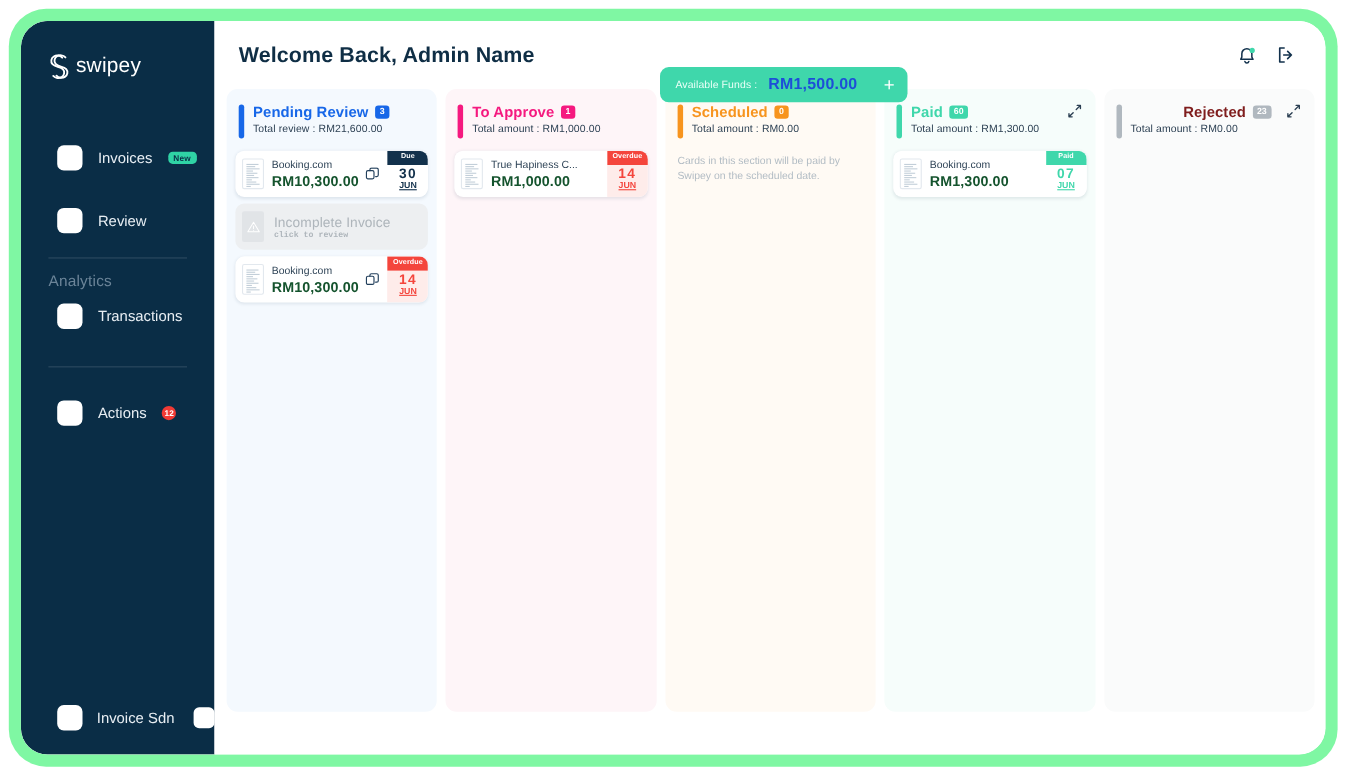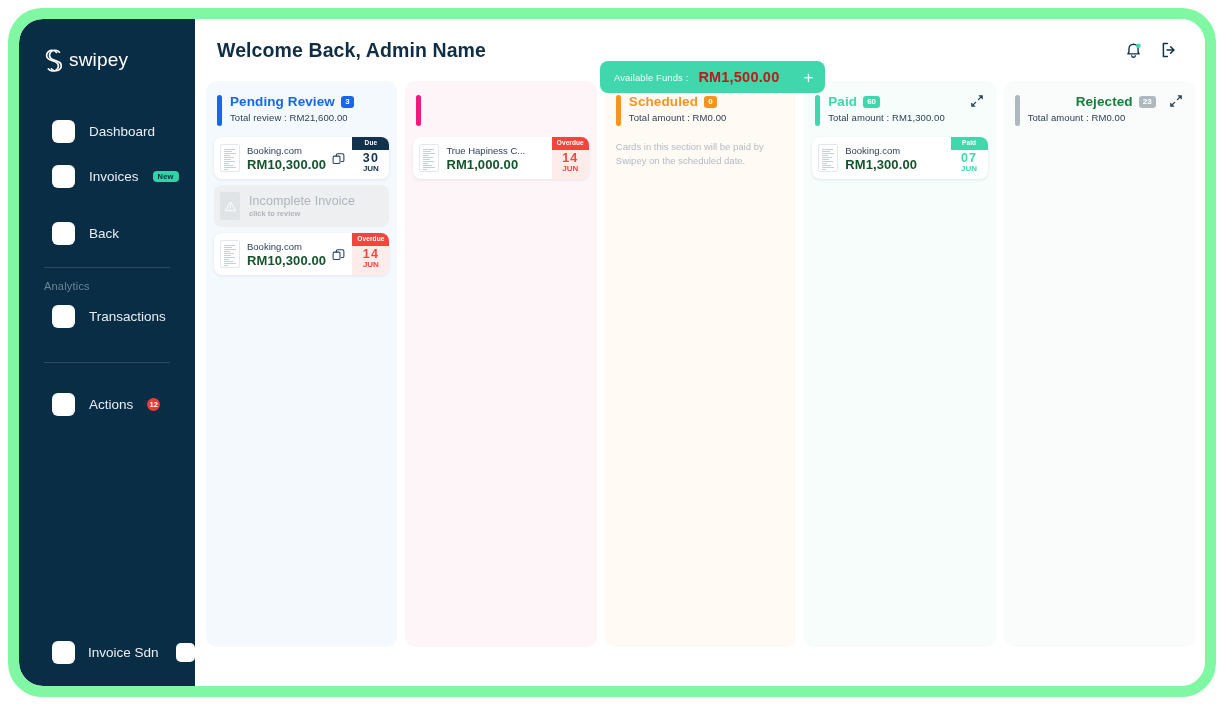--- a/index.html
+++ b/index.html
@@ -93,21 +93,21 @@
     align-items: center; justify-content: center;
     line-height: 1;
   }
   .divider {
     height: 1px;
     background: rgba(255,255,255,0.14);
     margin: 17px 25px 0 25px;
   }
   .section-label {
     color: #6b8498;
-    font-size: 11px;
+    font-size: 14px;
     padding: 12px 0 8px 25px;
     letter-spacing: .2px;
   }
   .footer-org {
     position: absolute;
     left: 0; bottom: 22px;
     width: 100%;
     display: flex; align-items: center;
     gap: 13px;
     padding: 0 0 0 33px;
@@ -163,21 +163,21 @@
     gap: 10px;
     z-index: 8;
     cursor: pointer;
   }
   #funds-label {
     color: #eafff7;
     font-size: 9.5px;
     letter-spacing: .1px;
   }
   #funds-value {
-    color: #b91c1c;
+    color: #1d4ed8;
     font-size: 14.5px;
     font-weight: 700;
     letter-spacing: .2px;
   }
   #funds-add {
     color: #ffffff;
     font-size: 17px;
     line-height: 1;
     font-weight: 300;
     margin-left: 14px;
@@ -336,20 +336,21 @@
     font-weight: 700;
     letter-spacing: 1.2px;
     margin-top: 2px;
     line-height: 1;
   }
   .date-chip .mm {
     font-size: 8px;
     font-weight: 700;
     margin-top: 1px;
     line-height: 1;
+    text-decoration: underline;
   }
 
   
   .incomplete-card {
     background: #edeff1;
     border-radius: 8px;
     height: 42px;
     display: flex;
     align-items: center;
     padding: 0 0 0 6px;
@@ -366,20 +367,21 @@
   .incomplete-title {
     font-size: 12.5px;
     color: #aeb5bb;
     letter-spacing: .1px;
   }
   .incomplete-sub {
     font-size: 7.5px;
     color: #aeb5bb;
     margin-top: 1px;
     font-weight: 700;
+    font-family: Liberation Mono, monospace;
   }
 </style>
 </head>
 <body>
 
 <div id="app-frame">
 <div id="app-shell">
 
   <aside id="sidebar">
 
@@ -388,41 +390,37 @@
         <svg width="22" height="24" viewBox="0 0 22 24" fill="none">
           <path d="M16.5 4.2C14.6 2.1 11.2 1.6 8.8 3.1 6.3 4.7 5.8 8 7.6 10.1c1.2 1.4 3 1.9 4.8 2.4 1.8.5 3.6 1 4.8 2.4 1.8 2.1 1.3 5.4-1.2 7-2.4 1.5-5.8 1-7.7-1.1" stroke="#ffffff" stroke-width="1.7" stroke-linecap="round" fill="none"></path>
           <path d="M13.6 2.4C11.7.3 8.3-.2 5.9 1.3 3.4 2.9 2.9 6.2 4.7 8.3c1.2 1.4 3 1.9 4.8 2.4 1.8.5 3.6 1 4.8 2.4 1.8 2.1 1.3 5.4-1.2 7-2.4 1.5-5.8 1-7.7-1.1" stroke="#ffffff" stroke-width="1.7" stroke-linecap="round" fill="none" transform="translate(0,2)"></path>
         </svg>
       </span>
       <span class="brand-name">swipey</span>
     </div>
 
     <nav class="nav">
 
-      <div class="nav-item">
-        <span class="nav-icon"></span>
-        <span class="nav-label">Dashboard</span>
-      </div>
 
       <div class="nav-spacer-1"></div>
 
       <div class="nav-item">
         <span class="nav-icon"></span>
         <span class="nav-label">Invoices</span>
         <span class="pill-new">New</span>
       </div>
 
       <div class="nav-spacer-1"></div>
 
 
       <div class="nav-spacer-1"></div>
 
       <div class="nav-item">
         <span class="nav-icon"></span>
-        <span class="nav-label">Back</span>
+        <span class="nav-label">Review</span>
       </div>
 
       <div class="divider"></div>
 
       <div class="section-label">Analytics</div>
 
       <div class="nav-item">
         <span class="nav-icon"></span>
         <span class="nav-label">Transactions</span>
       </div>
@@ -557,20 +555,27 @@
                   <div class="tag" style="background: rgb(244, 69, 60);">Overdue</div>
                   <div class="dd" style="color: rgb(244, 69, 60);">14</div>
                   <div class="mm" style="color: rgb(244, 69, 60);">JUN</div>
                 </div>
               </div>
             </div>
           </div>
           <div class="column" style="background: rgb(254, 245, 248);">
             <div class="col-head">
               <span class="col-bar" style="background: rgb(245, 25, 127);"></span>
+              <div class="col-titles">
+                <div class="col-title-row">
+                  <span class="col-title" style="color: rgb(245, 25, 127);">To Approve</span>
+                  <span class="col-badge" style="background: rgb(245, 25, 127);">1</span>
+                </div>
+                <div class="col-total">Total amount : RM1,000.00</div>
+              </div>
             </div>
             <div class="col-list">
               <div class="bill-card">
                 <span class="doc-thumb">
                   <i style="top: 4px; width: 11px;"></i>
                   <i style="top: 6px; width: 8px;"></i>
                   <i style="top: 8px; width: 12px;"></i>
                   <i style="top: 10px; width: 6px;"></i>
                   <i style="top: 12px; width: 10px;"></i>
                   <i style="top: 14px; width: 7px;"></i>
@@ -646,21 +651,21 @@
                   <div class="mm" style="color: rgb(63, 215, 171);">JUN</div>
                 </div>
               </div>
             </div>
           </div>
           <div class="column" style="background: rgb(250, 251, 251);">
             <div class="col-head">
               <span class="col-bar" style="background: rgb(176, 184, 191);"></span>
               <div class="col-titles">
                 <div class="col-title-row">
-                  <span class="col-title" style="color: #15803d; padding-left: 48px;">Rejected</span>
+                  <span class="col-title" style="color: #7f1d1d; padding-left: 48px;">Rejected</span>
                   <span class="col-badge" style="background: rgb(176, 184, 191);">23</span>
                 </div>
                 <div class="col-total">Total amount : RM0.00</div>
               </div>
               <span class="expand-icon"><svg width="14" height="14" viewBox="0 0 14 14" fill="none">
                   <path d="M8.4 5.6 12.2 1.8M12.2 1.8h-2.9M12.2 1.8v2.9" stroke="#2b3f52" stroke-width="1.25" stroke-linecap="round" stroke-linejoin="round"></path>
                   <path d="M5.6 8.4 1.8 12.2M1.8 12.2h2.9M1.8 12.2V9.3" stroke="#2b3f52" stroke-width="1.25" stroke-linecap="round" stroke-linejoin="round"></path>
                 </svg></span>
             </div>
             <div class="col-list"></div>

